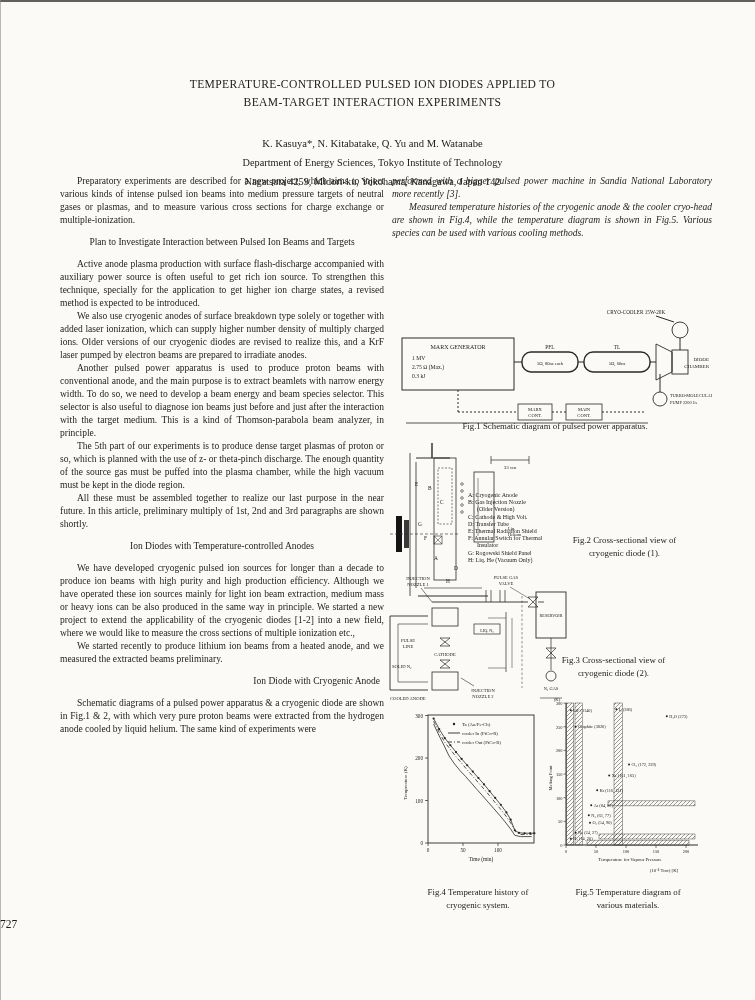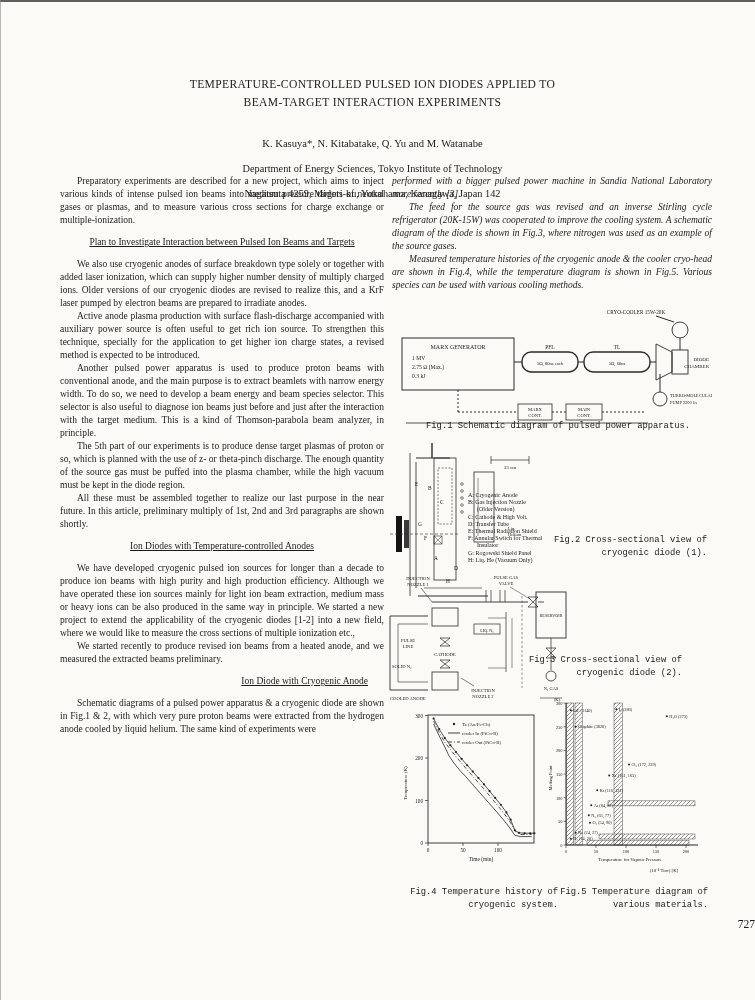--- a/index.html
+++ b/index.html
@@ -4,33 +4,33 @@
 <style>
   html,body{margin:0;padding:0;}
   body{width:755px;height:1000px;background:#e9e7e2;}
   .page{position:relative;width:755px;height:1000px;background:#fbfaf6;overflow:hidden;
         font-family:"Liberation Serif",serif;color:#1c1c1c;}
   .scan-top{position:absolute;top:0;left:0;width:755px;height:2px;background:#3a3a3a;opacity:.8;}
   .scan-left{position:absolute;top:0;left:0;width:1px;height:1000px;background:#8a8a8a;opacity:.6;}
   header{position:absolute;top:76px;left:0;width:745px;text-align:center;}
   .title{font-size:11.6px;letter-spacing:.35px;line-height:17.5px;}
   .authors{font-size:10.6px;margin-top:27px;}
-  .affil{font-size:10.3px;margin-top:14px;}
+  .affil{font-size:10.3px;margin-top:8px;}
   .col{position:absolute;top:175px;font-size:9.5px;line-height:13px;text-align:justify;}
   .col.left{left:60px;width:324px;}
   .col.right{left:392px;width:320px;font-style:italic;}
   .para{margin:0;text-indent:17px;}
   .para.noindent{text-indent:0;}
-  .heading{margin:9px 16px;text-align:center;font-size:9.5px;font-weight:normal;text-decoration:underline;}
+  .heading{margin:9px 4px;text-align:center;font-size:9.5px;font-weight:normal;}
   .heading.leftalign{text-align:right;}
   .fig{position:absolute;}
-  .figcap{position:absolute;font-size:8.8px;line-height:12.5px;text-align:right;font-family:Liberation Mono, monospace;}
+  .figcap{position:absolute;font-size:8.8px;line-height:12.5px;text-align:center;}
   .fig2legend{position:absolute;left:468px;top:492px;width:120px;font-size:6px;line-height:7.2px;}
   .fig2legend .cont{padding-left:9px;}
-  .pageno{position:absolute;top:918px;left:0;width:755px;text-align:right;font-size:11.5px;}
+  .pageno{position:absolute;top:918px;left:0;width:755px;text-align:left;font-size:11.5px;}
   svg text{font-family:"Liberation Serif",serif;fill:#1c1c1c;}
   svg line,svg polyline,svg rect.o,svg path.o,svg circle.o,svg polygon.o{stroke:#2a2a2a;fill:none;}
 </style>
 </head>
 <body>
 
 <div class="page">
   <div class="scan-top"></div>
   <div class="scan-left"></div>
 
@@ -38,35 +38,34 @@
     <div class="title">TEMPERATURE-CONTROLLED PULSED ION DIODES APPLIED TO</div>
     <div class="title">BEAM-TARGET INTERACTION EXPERIMENTS</div>
     <div class="authors">K. Kasuya*, N. Kitabatake, Q. Yu and M. Watanabe</div>
     <div class="affil">Department of Energy Sciences, Tokyo Institute of Technology</div>
     <div class="affil">Nagatsuta 4259, Midori-ku, Yokohama, Kanagawa, Japan 142</div>
   </header>
 
   <div class="col left">
     <p class="para">Preparatory experiments are described for a new project, which aims to inject various kinds of intense pulsed ion beams into medium pressure targets of neutral gases or plasmas, and to measure various cross sections for charge exchange or multiple-ionization.</p>
     <div class="heading">Plan to Investigate Interaction between Pulsed Ion Beams and Targets</div>
+    <p class="para">Active anode plasma production with surface flash-discharge accompanied with auxiliary power source is often useful to get rich ion source. To strengthen this technique, specially for the application to get higher ion charge states, a revised method is expected to be introduced.</p>
     <p class="para">We also use cryogenic anodes of surface breakdown type solely or together with added laser ionization, which can supply higher number density of multiply charged ions. Older versions of our cryogenic diodes are revised to realize this, and a KrF laser pumped by electron beams are prepared to irradiate anodes.</p>
-    <p class="para">Active anode plasma production with surface flash-discharge accompanied with auxiliary power source is often useful to get rich ion source. To strengthen this technique, specially for the application to get higher ion charge states, a revised method is expected to be introduced.</p>
     <p class="para">Another pulsed power apparatus is used to produce proton beams with conventional anode, and the main purpose is to extract beamlets with narrow energy width. To do so, we need to develop a beam energy and beam species selector. This selector is also useful to diagnose ion beams just before and just after the interaction with the target medium. This is a kind of Thomson-parabola beam analyzer, in principle.</p>
     <p class="para">The 5th part of our experiments is to produce dense target plasmas of proton or so, which is planned with the use of z- or theta-pinch discharge. The enough quantity of the source gas must be puffed into the plasma chamber, while the high vacuum must be kept in the diode region.</p>
     <p class="para">All these must be assembled together to realize our last purpose in the near future. In this article, preliminary multiply of 1st, 2nd and 3rd paragraphs are shown shortly.</p>
     <div class="heading">Ion Diodes with Temperature-controlled Anodes</div>
     <p class="para">We have developed cryogenic pulsed ion sources for longer than a decade to produce ion beams with high purity and high production efficiency. Although we have operated these ion sources mainly for light ion beam extraction, medium mass or heavy ions can be also produced in the same way in principle. We started a new project to extend the applicability of the cryogenic diodes [1-2] into a new field, where we would like to measure the cross sections of multiple ionization etc.,</p>
-    <p class="para">We started recently to produce revised ion beams from a heated anode, and we measured the extracted beams preliminary.</p>
+    <p class="para">We started recently to produce lithium ion beams from a heated anode, and we measured the extracted beams preliminary.</p>
     <div class="heading leftalign">Ion Diode with Cryogenic Anode</div>
     <p class="para">Schematic diagrams of a pulsed power apparatus &amp; a cryogenic diode are shown in Fig.1 &amp; 2, with which very pure proton beams were extracted from the hydrogen anode cooled by liquid helium. The same kind of experiments were</p>
   </div>
 
   <div class="col right">
     <p class="para noindent">performed with a bigger pulsed power machine in Sandia National Laboratory more recently [3].</p>
-    <p class="para">The feed for the source gas was revised and an inverse Stirling cycle refrigerator (20K-15W) was cooperated to improve the cooling system. A schematic diagram of the diode is shown in Fig.3, where nitrogen was used as an example of the source gases.</p>
     <p class="para">Measured temperature histories of the cryogenic anode &amp; the cooler cryo-head are shown in Fig.4, while the temperature diagram is shown in Fig.5. Various species can be used with various cooling methods.</p>
   </div>
 
   <div class="fig" style="left:398px;top:304px;width:314px;height:122px;">
     <svg width="314" height="122" viewBox="0 0 314 122">
       <text x="238" y="10" text-anchor="middle" font-size="5.2">CRYO-COOLER 15W-20K</text>
       <line x1="258" y1="12" x2="276" y2="18"></line>
       <rect class="o" x="4" y="34" width="112" height="52" stroke-width="1"></rect>
       <text x="60" y="45" text-anchor="middle" font-size="6">MARX GENERATOR</text>
       <text x="14" y="56" font-size="5.6">1 MV</text>
@@ -200,21 +199,21 @@
       <line x1="163" y1="66" x2="163" y2="98" stroke-width="0.7"></line>
       <polygon points="158,76 168,76 158,86 168,86" fill="none" stroke="#2a2a2a" stroke-width="0.7"></polygon>
       <circle class="o" cx="163" cy="104" r="5" stroke-width="0.8"></circle>
       <text x="163" y="118" text-anchor="middle" font-size="4.4">N₂ GAS</text>
       <line x1="152" y1="126" x2="174" y2="126" stroke-width="0.6"></line>
       <text x="95" y="120" text-anchor="middle" font-size="4.6">INJECTION</text>
       <text x="95" y="126" text-anchor="middle" font-size="4.6">NOZZLE 2</text>
       <line x1="86" y1="114" x2="73" y2="106" stroke-width="0.6"></line>
     </svg>
   </div>
-  <div class="figcap" style="left:517px;top:654px;width:165px;">
+  <div class="figcap" style="left:531px;top:654px;width:165px;">
     <div>Fig.3 Cross-sectional view of</div>
       <div>cryogenic diode (2).</div>
   </div>
 
   <div class="fig" style="left:398px;top:703px;width:148px;height:178px;">
     <svg id="fig4-svg" width="148" height="178" viewBox="0 0 148 178">
       <rect class="o" x="30" y="12" width="106" height="128" stroke-width="0.9"></rect>
       <g id="fig4-ticks">
           <line x1="27" y1="140" x2="30" y2="140" stroke="#2a2a2a" stroke-width="0.7"></line>
           <text x="25" y="142" text-anchor="end" font-size="5.2">0</text>

